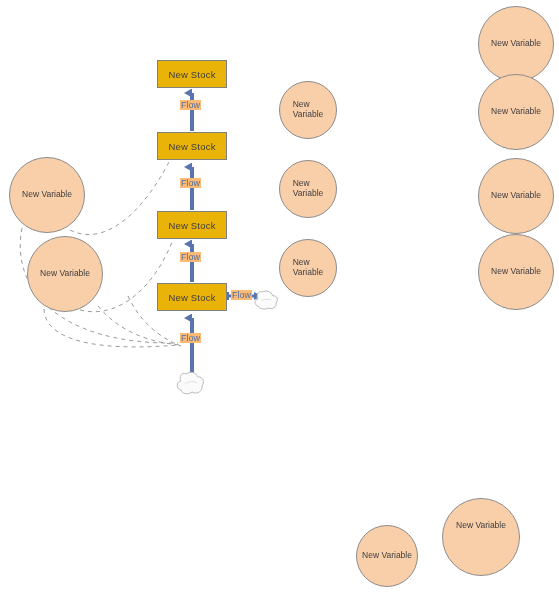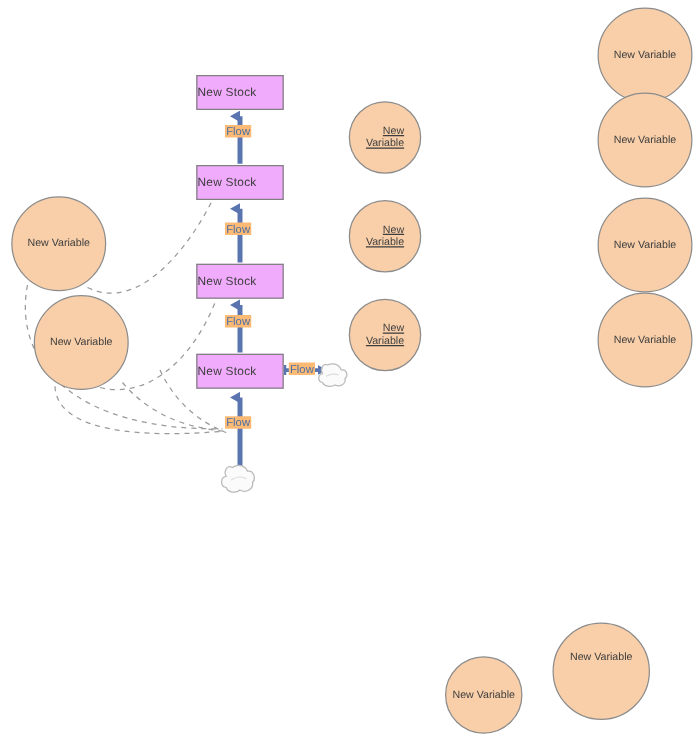--- a/index.html
+++ b/index.html
@@ -22,48 +22,48 @@
     position: absolute;
     left: 0;
     top: 0;
     width: 559px;
     height: 600px;
     pointer-events: none;
   }
   .stock {
     position: absolute;
     box-sizing: border-box;
-    background: #f0abfc;
+    background: #eab308;
     border: 1.5px solid #808080;
     display: flex;
     align-items: center;
+    justify-content: center;
     font-size: 9.5px;
     color: #3d3d3d;
     letter-spacing: 0.2px;
     z-index: 5;
   }
   .variable {
     position: absolute;
     box-sizing: border-box;
     background: #f9cfa9;
     border: 1.2px solid #8c8c8c;
     border-radius: 50%;
     display: flex;
     align-items: center;
     justify-content: center;
-    text-align: right;
+    text-align: left;
     font-size: 8.5px;
     color: #3d3d3d;
     line-height: 1.15;
     z-index: 4;
     padding: 0 4px;
   }
   .variable.two-line {
     white-space: pre-line;
-    text-decoration: underline;
   }
   .variable.text-high {
     align-items: flex-start;
     padding-top: 22px;
   }
   .flow-label {
     position: absolute;
     font-size: 9px;
     color: #4a6fa8;
     background: #fdba74;

